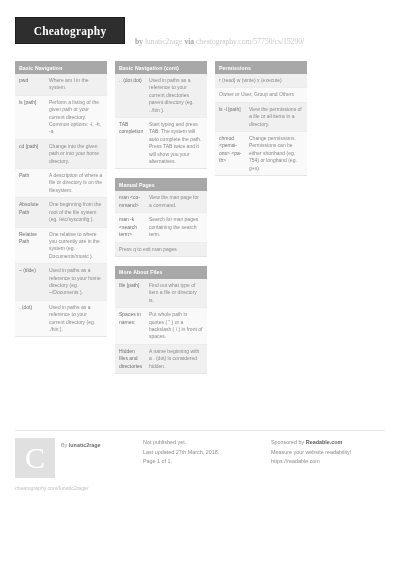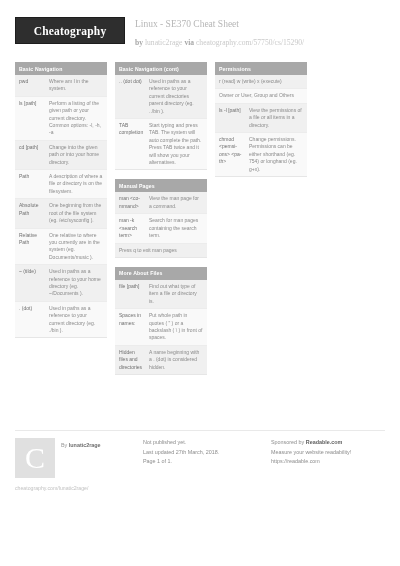--- a/index.html
+++ b/index.html
@@ -37,21 +37,21 @@
     color: #b6b6b6;
     line-height: 12px;
     white-space: nowrap;
   }
   .byline {
     font-family: "Liberation Serif", serif;
     font-size: 7.6px;
     color: #c4c4c4;
     line-height: 11px;
     white-space: nowrap;
-    margin-top: 7px;
+    margin-top: 18px;
   }
   .byline .b { font-weight: bold; color: #a8a8a8; }
   .byline .lnk { color: #c9c9c9; }
 
   
   .columns {
     display: flex;
     gap: 8px;
     padding: 14px 15px 0 15px;
     align-items: flex-start;
@@ -127,21 +127,20 @@
   .ftext b { color: #5f5f5f; }
 </style>
 </head>
 <body>
 
 <div class="page">
 
   <div class="header">
     <div class="logo">Cheatography</div>
     <div class="titleblock">
-      <div class="sheet-title">Linux - SE370 Cheat Sheet</div>
       <div class="byline">
         <span class="b">by</span>
         <span class="lnk">lunatic2rage</span>
         <span class="b">via</span>
         <span class="lnk">cheatography.com/57750/cs/15290/</span>
       </div>
     </div>
   </div>
 
   <div class="columns">

